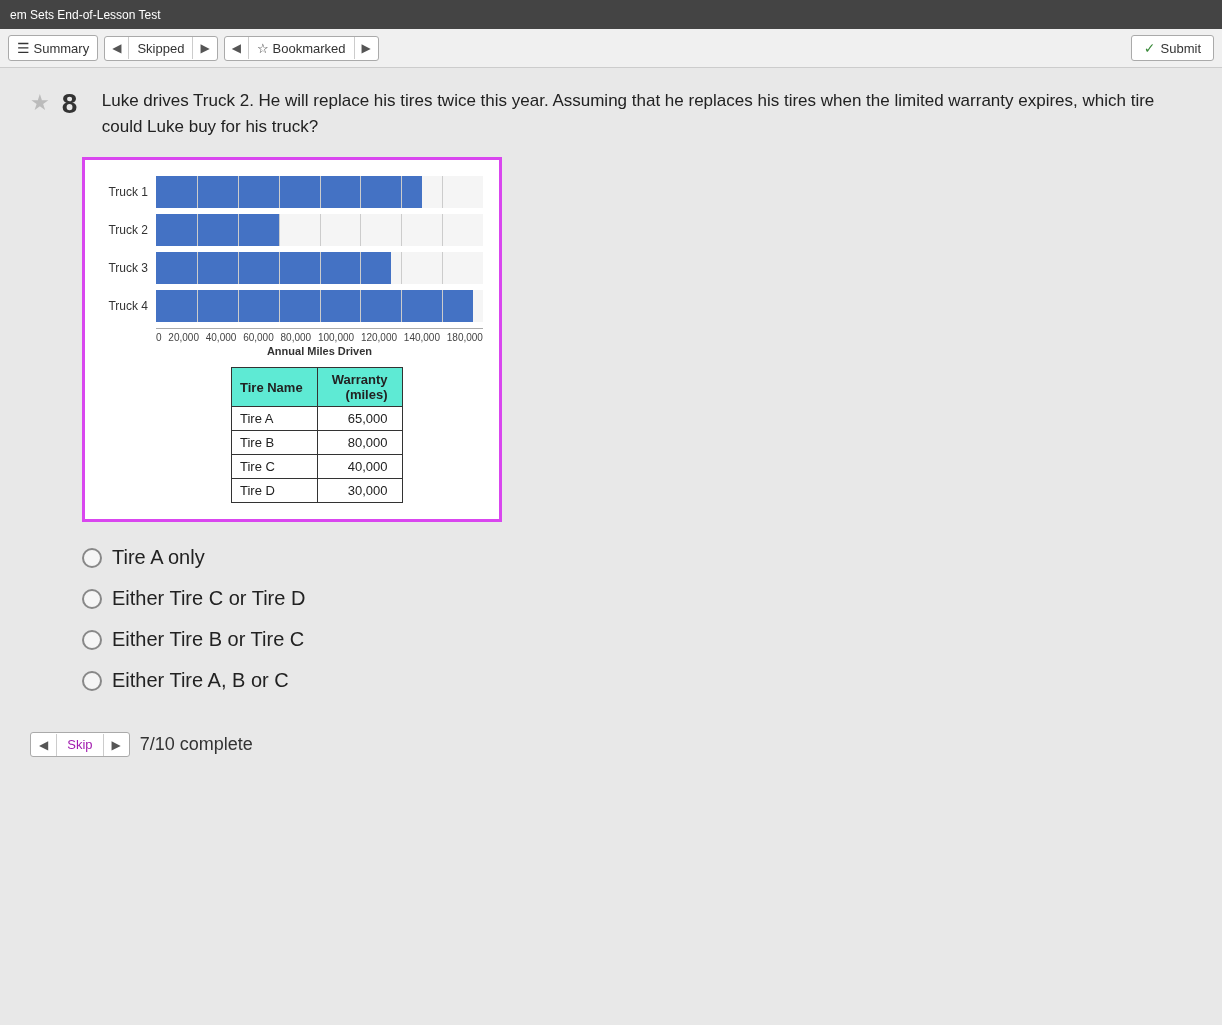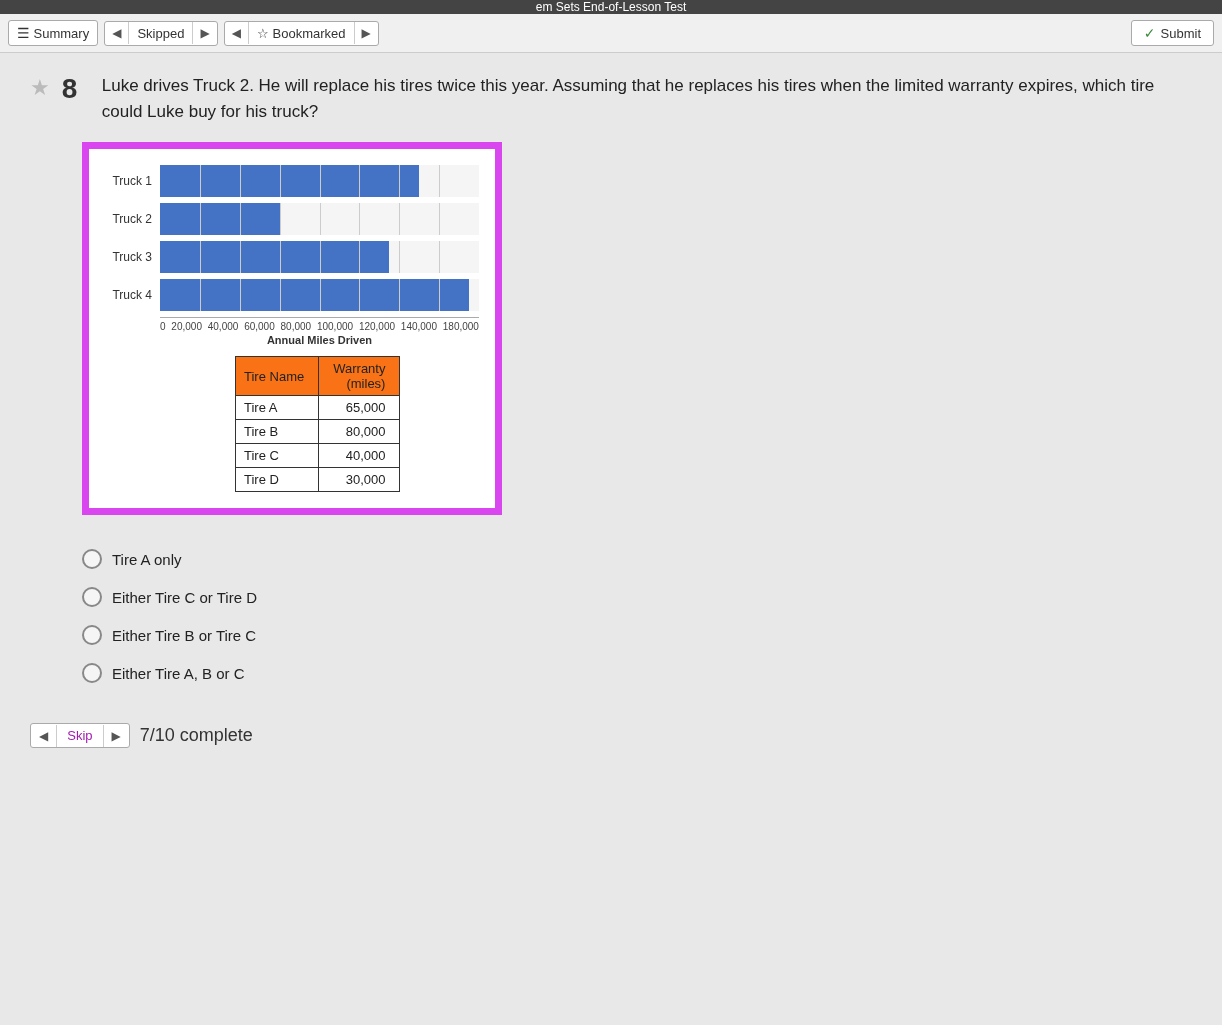--- a/index.html
+++ b/index.html
@@ -5,24 +5,24 @@
     * { box-sizing: border-box; margin: 0; padding: 0; }
     body {
       font-family: Arial, sans-serif;
       background: #e8e8e8;
       font-size: 15px;
       color: #222;
     }
     
     .top-bar {
       background: #444;
-      height: 14px;
-      display: flex;
-      align-items: center;
-      justify-content: center;
+      height: 29px;
+      display: flex;
+      align-items: center;
+      justify-content: flex-start;
       padding: 0 10px;
     }
     .top-bar-text {
       color: #fff;
       font-size: 12px;
     }
     
     .toolbar {
       background: #f0f0f0;
       border-bottom: 1px solid #ccc;
@@ -115,25 +115,25 @@
       min-width: 28px;
     }
     .question-text {
       font-size: 17px;
       color: #222;
       line-height: 1.5;
     }
     
     .chart-container {
       background: #fff;
-      border: 7px solid #d946ef;
+      border: 3px solid #d946ef;
       padding: 16px;
       display: inline-block;
       margin-left: 52px;
-      margin-bottom: 34px;
+      margin-bottom: 24px;
       min-width: 420px;
     }
     .chart-area {
       display: flex;
       flex-direction: column;
       gap: 0;
     }
     .bar-row {
       display: flex;
       align-items: center;
@@ -158,43 +158,43 @@
     .warranty-table {
       border-collapse: collapse;
       font-size: 13px;
     }
     .warranty-table th, .warranty-table td {
       border: 1px solid #333;
       padding: 4px 14px;
       text-align: right;
     }
     .warranty-table th {
-      background: #f97316;
-      font-weight: normal;
+      background: #5eead4;
+      font-weight: bold;
     }
     .warranty-table td {
       background: #fff;
     }
     .warranty-table .col-name {
       text-align: left;
       padding-left: 8px;
     }
     
     .choices {
       margin-left: 52px;
       display: flex;
       flex-direction: column;
       gap: 18px;
       margin-bottom: 30px;
     }
     .choice-item {
       display: flex;
       align-items: center;
       gap: 10px;
-      font-size: 15px;
+      font-size: 20px;
       color: #222;
       cursor: pointer;
     }
     .choice-radio {
       width: 20px;
       height: 20px;
       border-radius: 50%;
       border: 2px solid #888;
       background: #f5f5f5;
       flex-shrink: 0;

